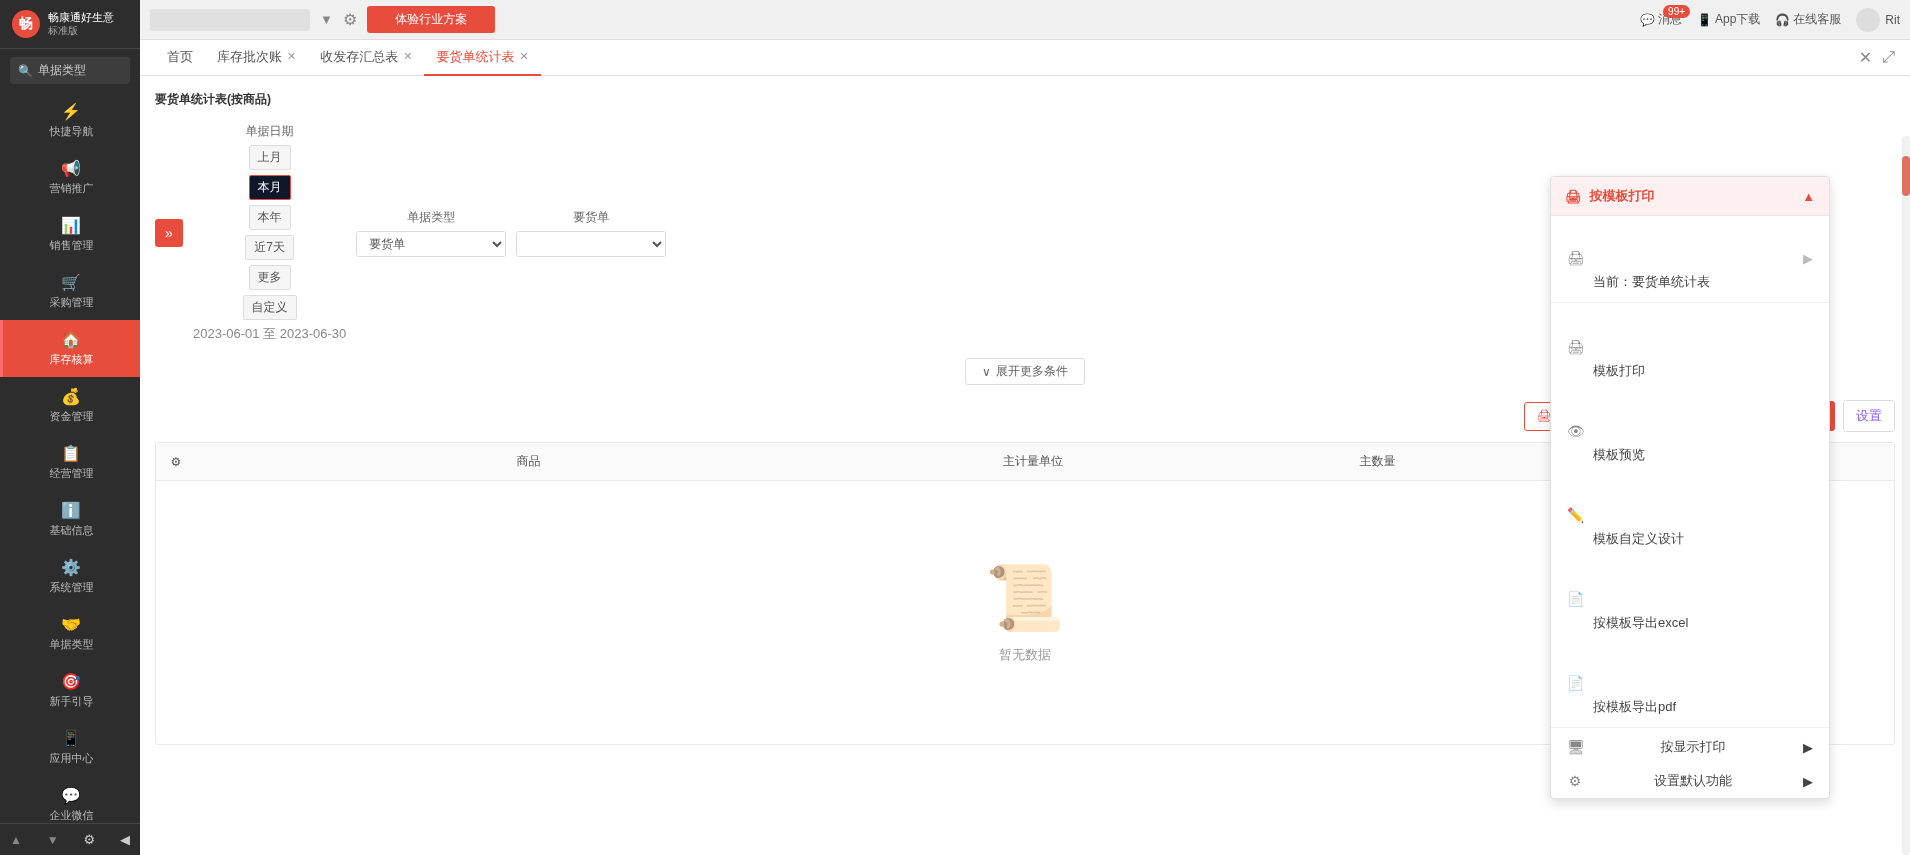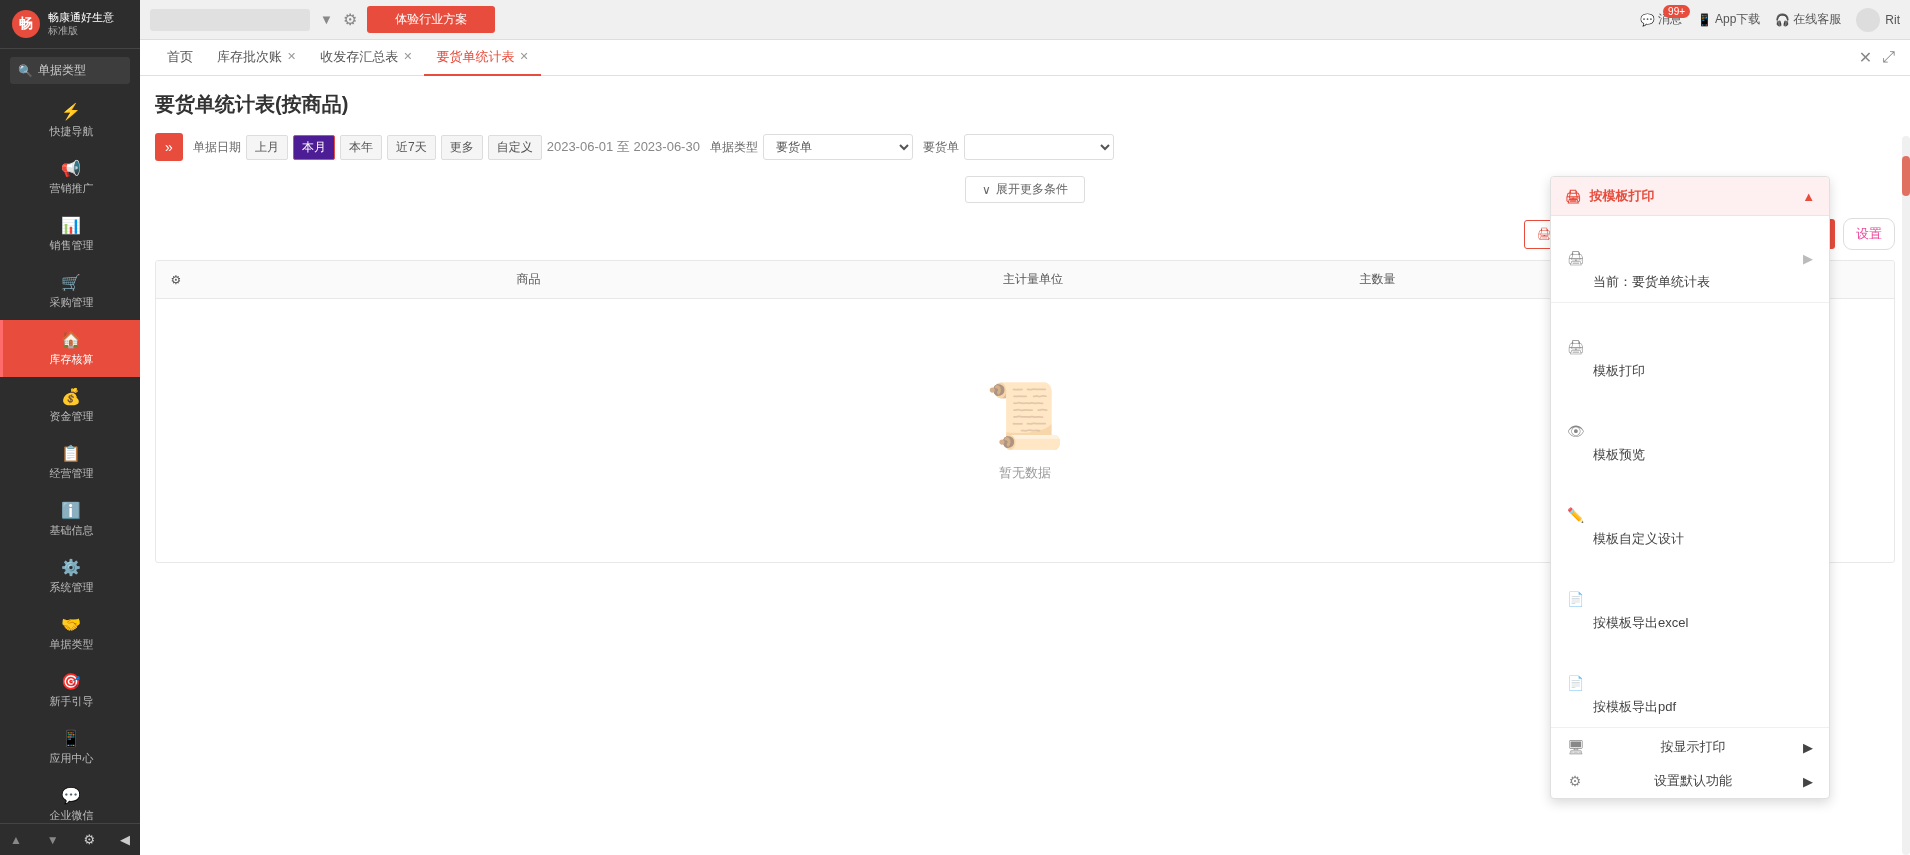--- a/index.html
+++ b/index.html
@@ -40,44 +40,44 @@
     
     .tabs { display: flex; align-items: center; background: #fff; border-bottom: 1px solid #e0e0e0; padding: 0 15px; height: 36px; }
     .tab { padding: 8px 12px; font-size: 13px; color: #555; cursor: pointer; display: flex; align-items: center; gap: 5px; border-bottom: 2px solid transparent; }
     .tab.active { color: #e74c3c; border-bottom-color: #e74c3c; text-align: center; }
     .tab-close { color: #999; font-size: 11px; cursor: pointer; }
     .tabs-window-controls { margin-left: auto; display: flex; gap: 10px; }
     .win-btn { cursor: pointer; color: #888; font-size: 16px; }
 
     
     .content { flex: 1; background: #fff; overflow: auto; padding: 15px; position: relative; }
-    .page-title { font-size: 20px; font-weight: bold; color: #333; margin-bottom: 15px; }
+    .page-title { font-size: 12px; font-weight: bold; color: #333; margin-bottom: 15px; }
 
     
     .filter-bar { display: flex; align-items: center; gap: 10px; margin-bottom: 10px; flex-wrap: wrap; }
     .filter-expand-btn { width: 28px; height: 28px; background: #e74c3c; color: white; border: none; border-radius: 3px; cursor: pointer; font-size: 14px; display: flex; align-items: center; justify-content: center; }
-    .filter-group { display: flex; align-items: center; gap: 5px; }
+    .filter-group { display: flex; align-items: center; gap: 5px; flex-direction: column; }
     .filter-label { color: #666; font-size: 12px; }
     .date-btn { padding: 3px 8px; font-size: 12px; border: 1px solid #ddd; background: #f5f5f5; border-radius: 2px; cursor: pointer; color: #555; }
-    .date-btn.active { background: #4c1d95; color: white; border-color: #e74c3c; }
+    .date-btn.active { background: #0f172a; color: white; border-color: #e74c3c; }
     .date-range { font-size: 13px; color: #888; }
     .filter-select { padding: 4px 8px; border: 1px solid #ddd; border-radius: 3px; font-size: 12px; color: #555; background: white; cursor: pointer; min-width: 150px; }
 
     
     .expand-more-bar { display: flex; justify-content: center; padding: 5px 0; margin-bottom: 10px; }
     .expand-more-btn { background: none; border: 1px solid #ddd; border-radius: 3px; padding: 4px 16px; font-size: 12px; color: #666; cursor: pointer; display: flex; align-items: center; gap: 5px; }
 
     
     .action-bar { display: flex; align-items: center; justify-content: flex-end; gap: 8px; margin-bottom: 10px; }
     .print-btn { display: flex; align-items: center; gap: 4px; background: none; border: 1px solid #ddd; border-radius: 3px; padding: 5px 12px; font-size: 12px; color: #555; cursor: pointer; }
     .print-btn.active { color: #e74c3c; border-color: #e74c3c; }
     .export-btn { display: flex; align-items: center; gap: 4px; background: none; border: none; font-size: 12px; color: #555; cursor: pointer; }
     .refresh-btn { display: flex; align-items: center; gap: 4px; background: none; border: none; font-size: 12px; color: #555; cursor: pointer; }
     .query-btn { background: #e74c3c; color: white; border: none; border-radius: 3px; padding: 6px 20px; font-size: 13px; cursor: pointer; }
-    .settings-btn { background: white; color: #ec4899; border: 1px solid #ddd; border-radius: 9px; padding: 6px 12px; font-size: 13px; cursor: pointer; }
+    .settings-btn { background: white; color: #8b5cf6; border: 1px solid #ddd; border-radius: 3px; padding: 6px 12px; font-size: 13px; cursor: pointer; }
     .more-btn { background: none; border: none; color: #888; cursor: pointer; font-size: 16px; }
 
     
     .table-wrap { border: 1px solid #e8e8e8; border-radius: 3px; overflow: hidden; }
     .table-header { display: flex; align-items: center; background: #fafafa; border-bottom: 1px solid #e8e8e8; }
     .th { padding: 10px 12px; font-size: 12px; color: #555; font-weight: normal; flex: 1; text-align: center; }
     .th:first-child { flex: 0 0 40px; }
     .th.wide { flex: 2; }
     .empty-state { display: flex; flex-direction: column; align-items: center; justify-content: center; padding: 80px 0; color: #999; font-size: 13px; }
     .empty-icon { font-size: 64px; margin-bottom: 10px; opacity: 0.6; }

